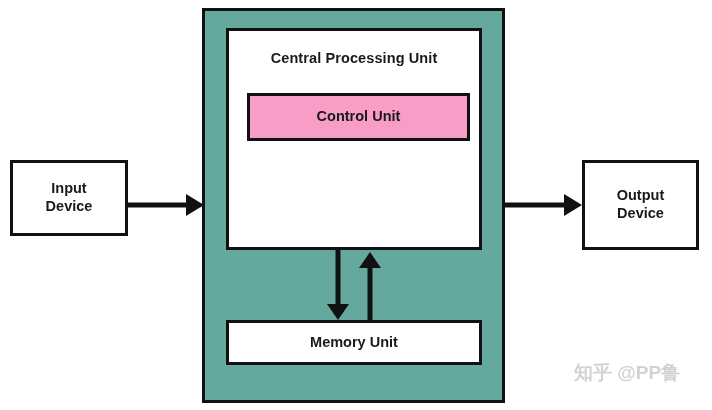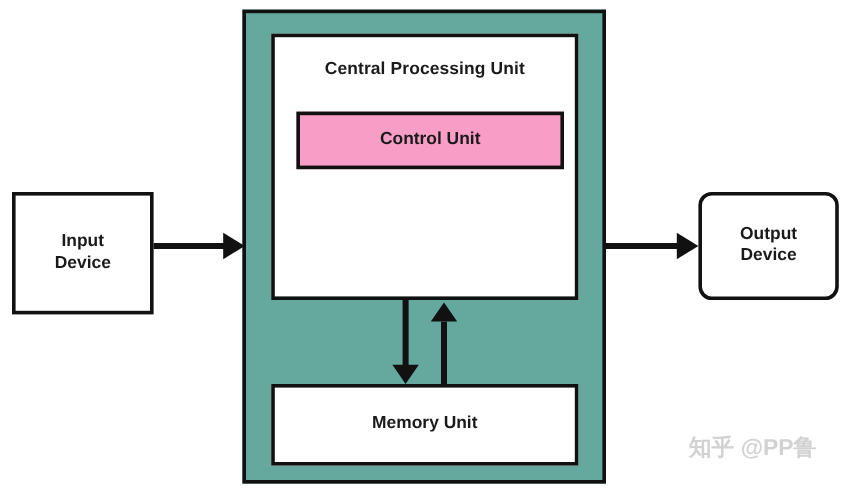--- a/index.html
+++ b/index.html
@@ -82,39 +82,38 @@
     width: 223px;
     height: 48px;
     font-size: 14.5px;
   }
 
   
   #memory-unit {
     left: 226px;
     top: 320px;
     width: 256px;
-    height: 68px;
+    height: 45px;
     font-size: 14.5px;
   }
 
   
   #input-device {
     left: 10px;
     top: 160px;
     width: 118px;
-    height: 102px;
+    height: 76px;
     font-size: 14.5px;
   }
   #output-device {
     left: 582px;
     top: 160px;
     width: 117px;
     height: 90px;
     font-size: 14.5px;
-    border-radius: 11px;
   }
 
   
   #arrow-layer {
     position: absolute;
     left: 0;
     top: 0;
     width: 712px;
     height: 410px;
     pointer-events: none;

